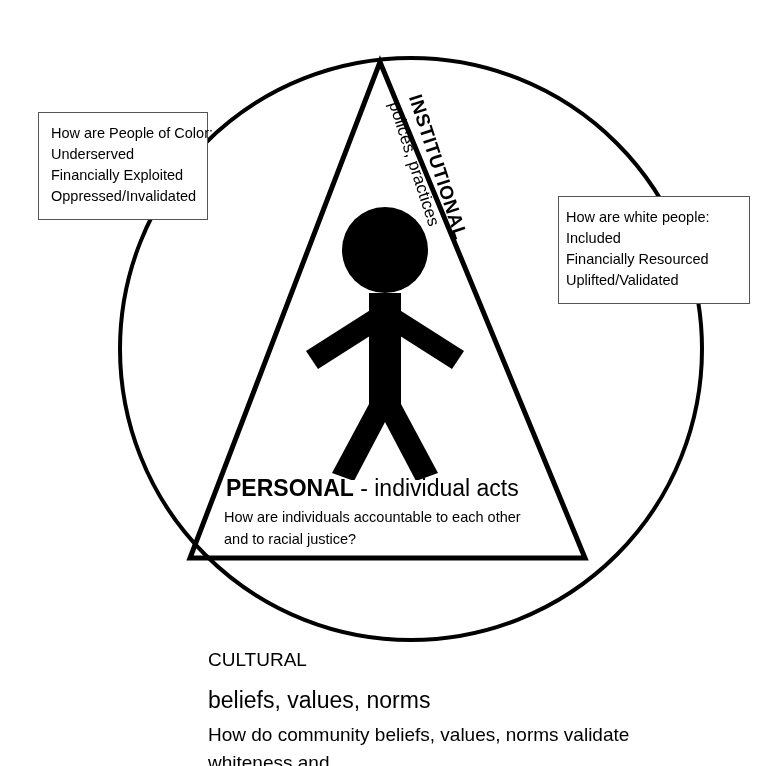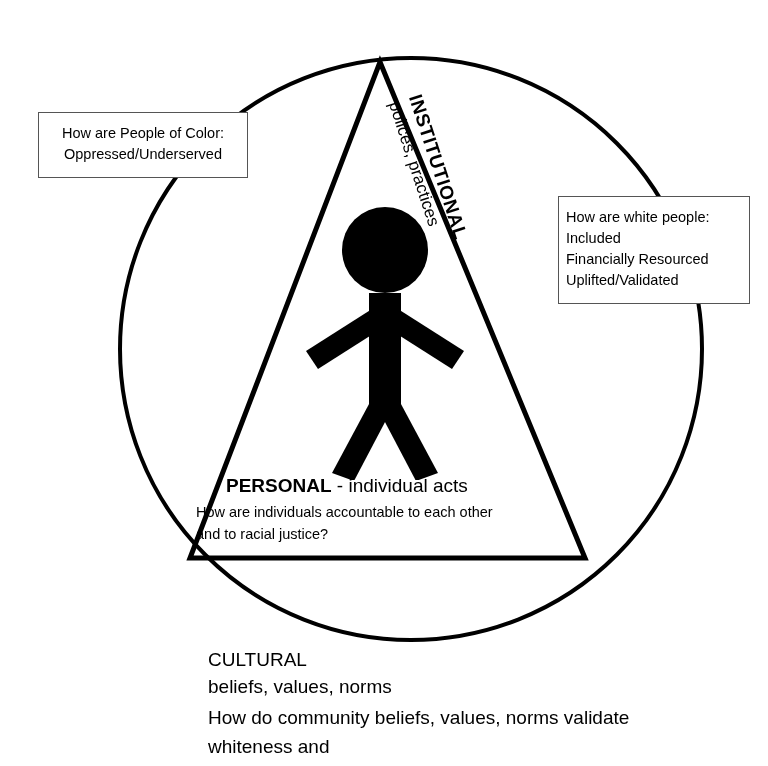--- a/index.html
+++ b/index.html
@@ -56,22 +56,21 @@
     background: #ffffff;
     box-sizing: border-box;
     padding: 10px 12px 12px 12px;
     font-size: 14.5px;
     line-height: 1.45;
     color: #000;
   }
   .callout-left {
     left: 38px;
     top: 112px;
-    width: 210px;
-    text-align: center;
+    width: 170px;
   }
   .callout-right {
     left: 558px;
     top: 196px;
     width: 192px;
     padding-left: 7px;
   }
   .callout .c-line { white-space: nowrap; }
 
   
@@ -100,47 +99,48 @@
 
   
   .personal {
     position: absolute;
     left: 196px;
     top: 474px;
     width: 380px;
     text-align: left;
   }
   .personal .p-head {
-    font-size: 19px;
+    font-size: 23px;
     line-height: 1.25;
     margin-left: 30px;
   }
   .personal .p-head b { font-weight: bold; }
   .personal .p-sub {
     font-size: 14.5px;
     line-height: 1.5;
     margin-top: 4px;
+    margin-left: 28px;
   }
 
   
   .cultural {
     position: absolute;
     left: 208px;
     top: 648px;
     width: 430px;
   }
   .cultural .cu-title {
     font-weight: normal;
     font-size: 19px;
     line-height: 1.3;
   }
   .cultural .cu-sub {
-    font-size: 19px;
+    font-size: 23px;
     line-height: 1.35;
-    margin-top: 1px;
+    margin-top: 12px;
   }
   .cultural .cu-q {
     font-size: 19px;
     line-height: 1.5;
     margin-top: 5px;
   }
 </style>
 </head>
 <body>
 
@@ -161,21 +161,23 @@
     <polygon points="104,186 148,268 126,276 86,200" fill="#000000"></polygon>
   </svg>
 
   <div class="institutional">
     <span class="inst-title">INSTITUTIONAL</span>
     <span class="inst-sub">polices, practices</span>
   </div>
 
   <div class="callout callout-left">
     <div class="c-line">How are People of Color:</div>
-    <div class="c-line">Oppressed/Underserved</div>
+    <div class="c-line">Underserved</div>
+    <div class="c-line">Financially Exploited</div>
+    <div class="c-line">Oppressed/Invalidated</div>
   </div>
 
   <div class="callout callout-right">
     <div class="c-line">How are white people:</div>
     <div class="c-line">Included</div>
     <div class="c-line">Financially Resourced</div>
     <div class="c-line">Uplifted/Validated</div>
   </div>
 
   <div class="personal">

